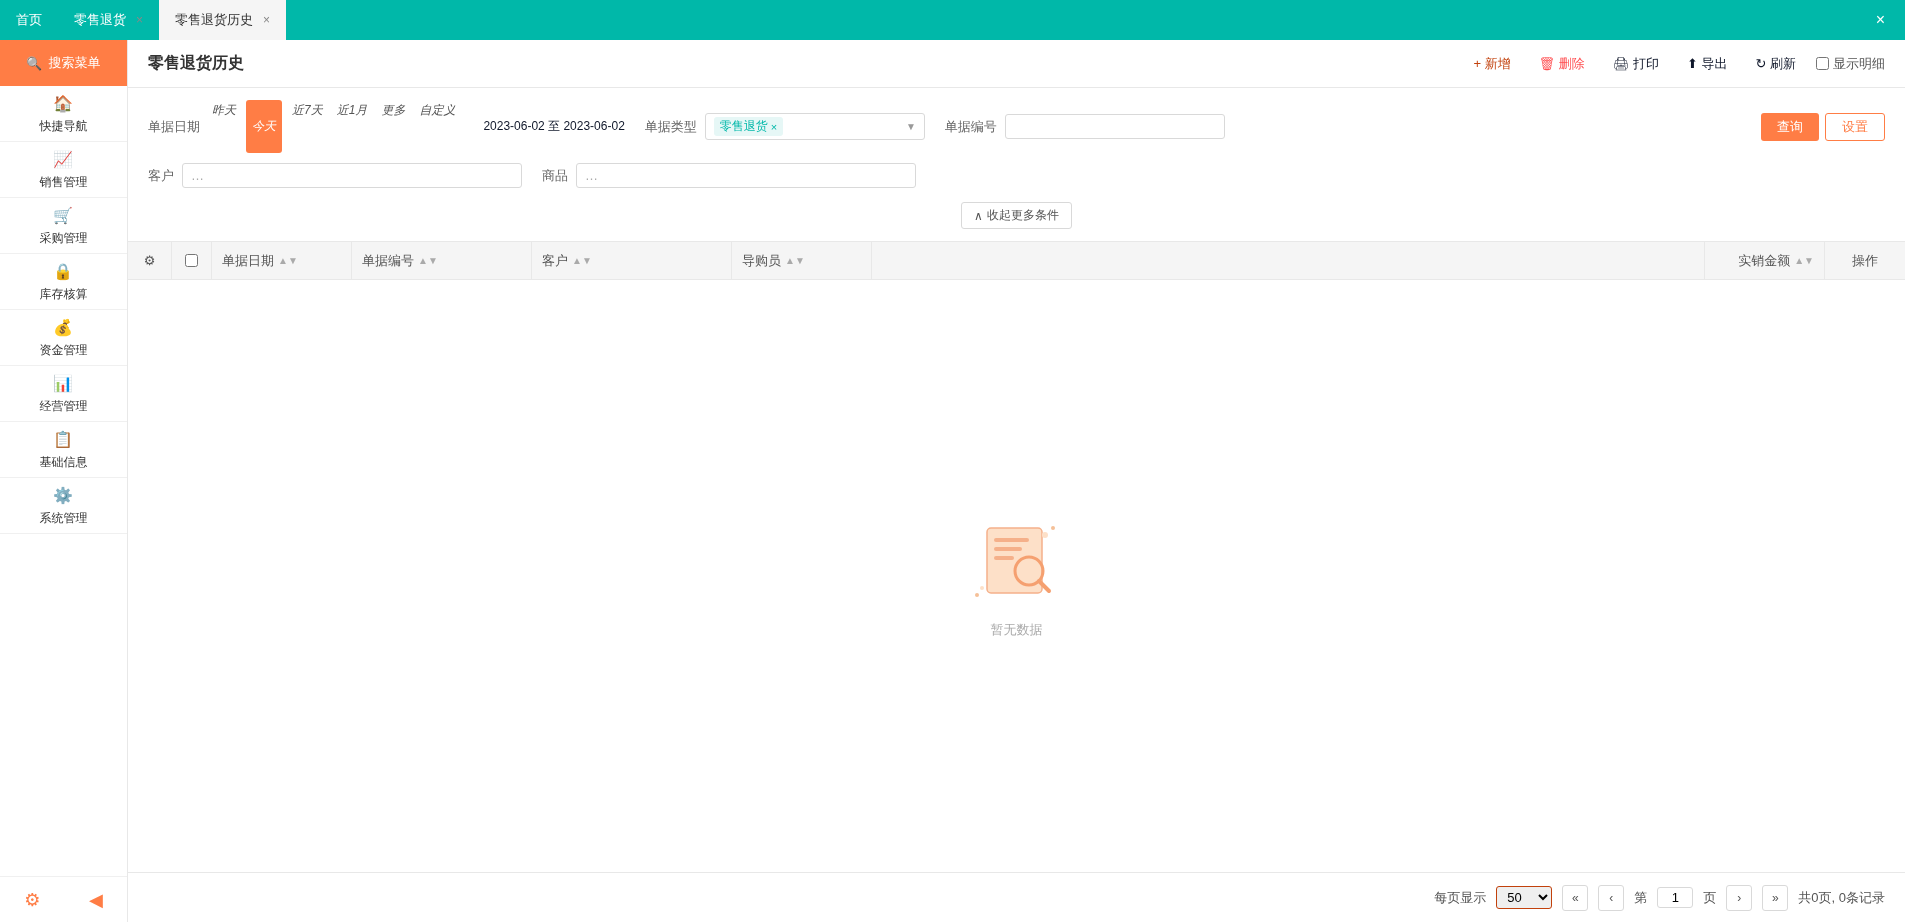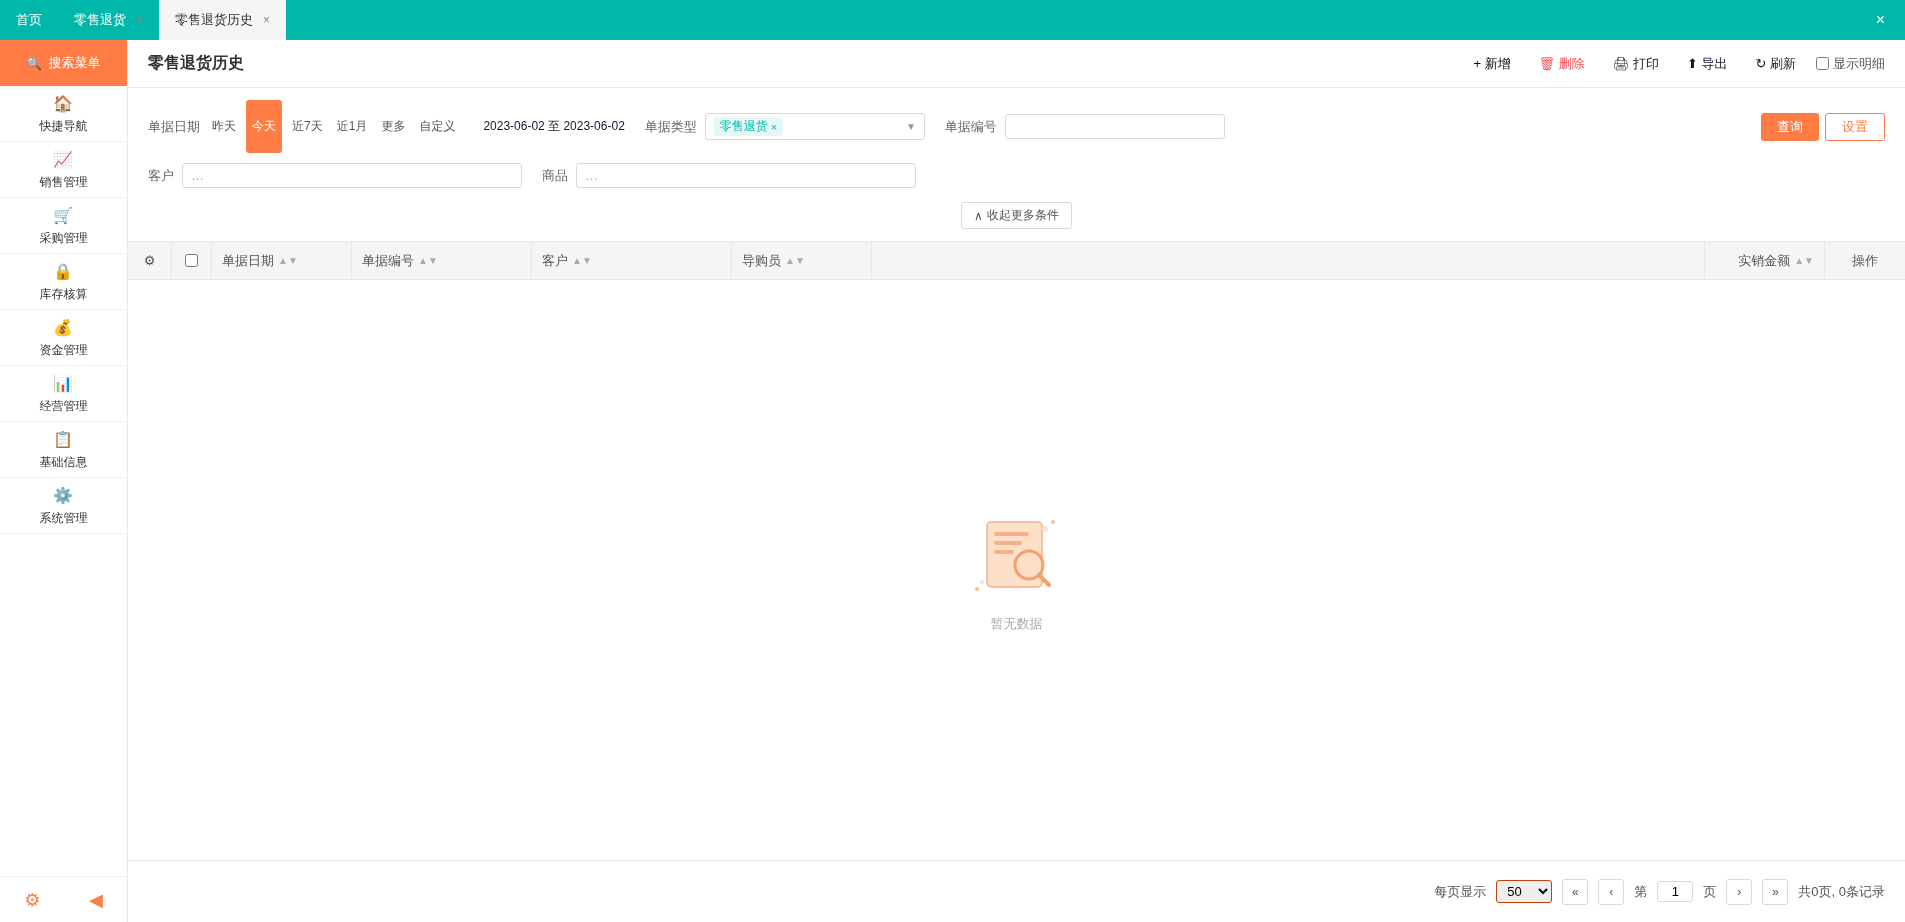--- a/index.html
+++ b/index.html
@@ -147,21 +147,21 @@
     .toolbar-btn {
       display: flex;
       align-items: center;
       gap: 4px;
       font-size: 13px;
       color: #0f172a;
       cursor: pointer;
       padding: 4px 8px;
       border-radius: 3px;
     }
-    .btn-new { color: #000000; }
+    .btn-new { color: #c2410c; }
     .btn-delete { color: #ff4d4f; }
     .btn-query {
       background: #ff7d45;
       color: #fff;
       border: none;
       padding: 5px 16px;
       border-radius: 3px;
       font-size: 13px;
       cursor: pointer;
     }
@@ -201,21 +201,22 @@
       gap: 8px;
     }
     .filter-label {
       font-size: 13px;
       color: #666;
       white-space: nowrap;
     }
     .date-shortcuts {
       display: flex;
       gap: 6px;
-      align-items: center;
+      align-items: flex-start;
+      font-style: italic;
     }
     .date-shortcut {
       font-size: 12px;
       color: #555;
       cursor: pointer;
       padding: 2px 4px;
     }
     .date-shortcut.active {
       background: #ff7d45;
       color: #fff;
@@ -339,21 +340,21 @@
       flex-direction: column;
       gap: 8px;
     }
     .empty-text {
       font-size: 13px;
       color: #aaa;
     }
 
     
     .pagination {
-      height: 62px;
+      height: 50px;
       background: #fff;
       border-top: 1px solid #e8e8e8;
       display: flex;
       align-items: center;
       justify-content: flex-end;
       padding: 6px 20px;
       gap: 10px;
       font-size: 13px;
       color: #555;
       flex-shrink: 0;

